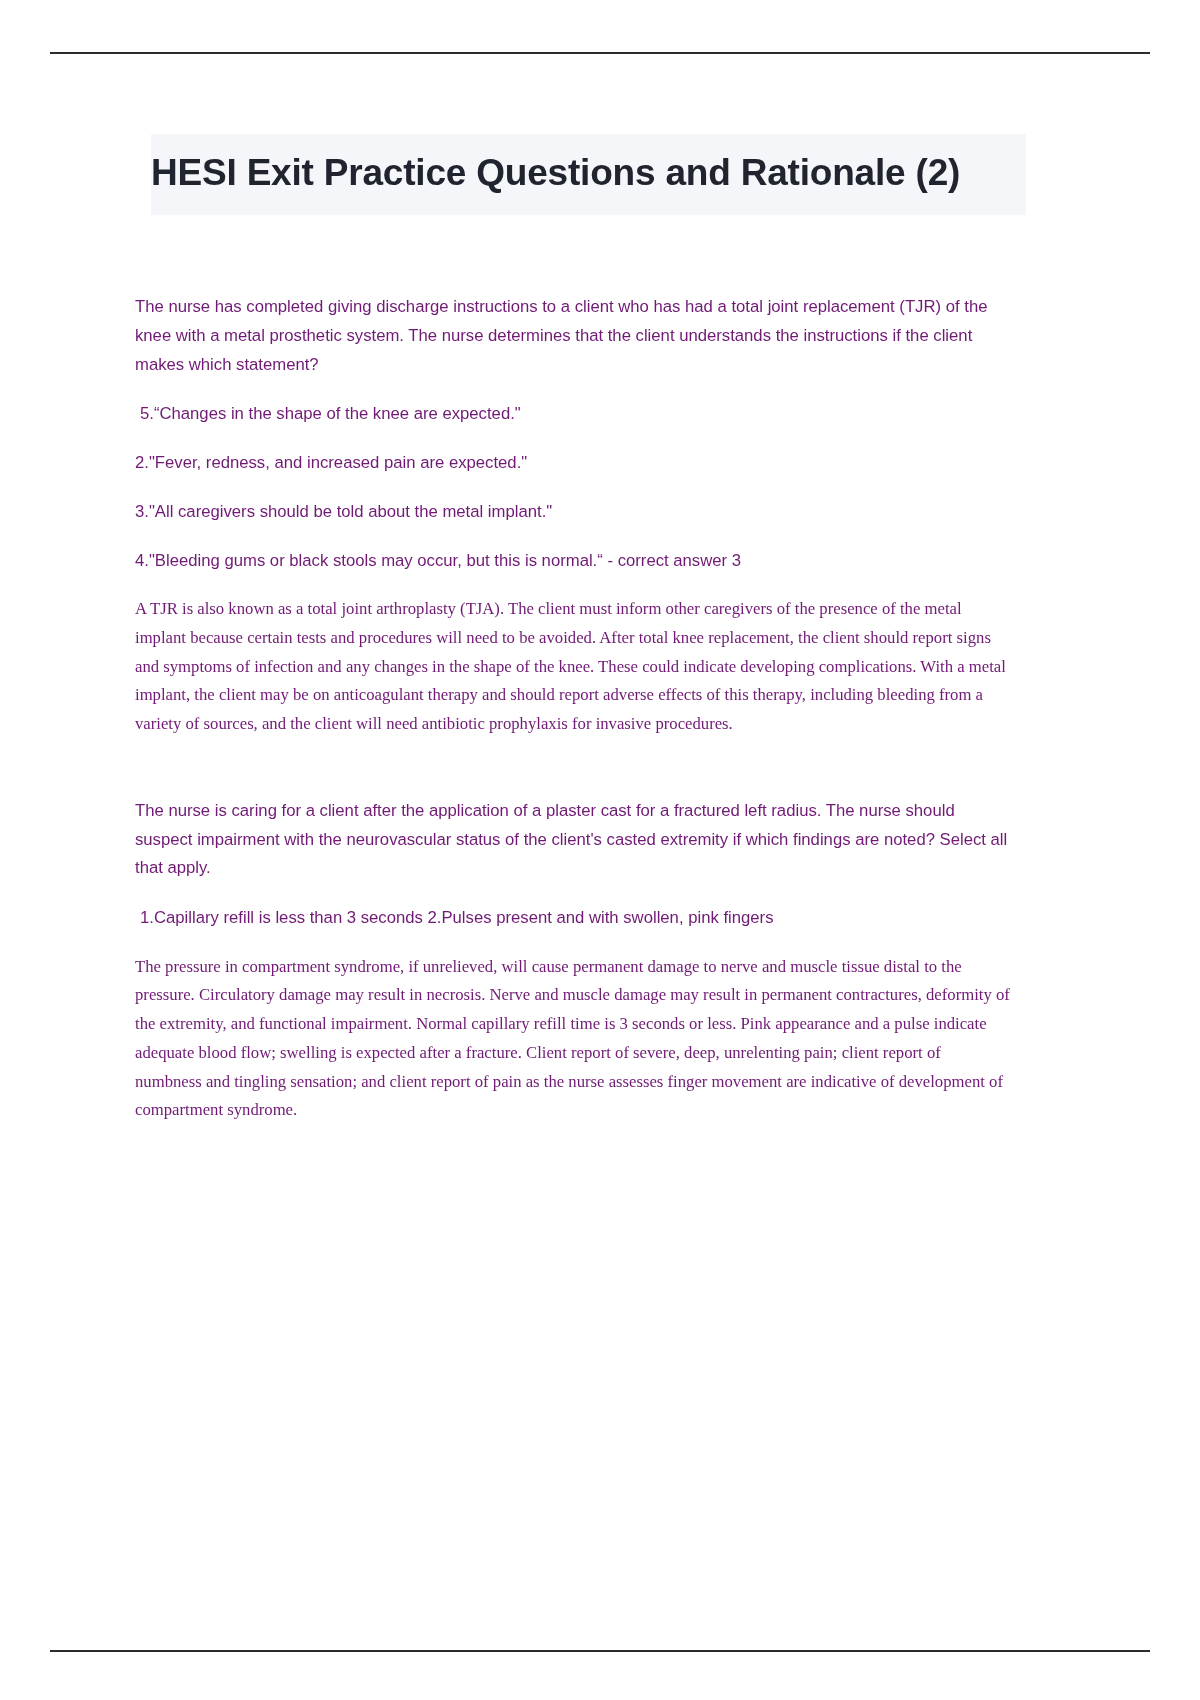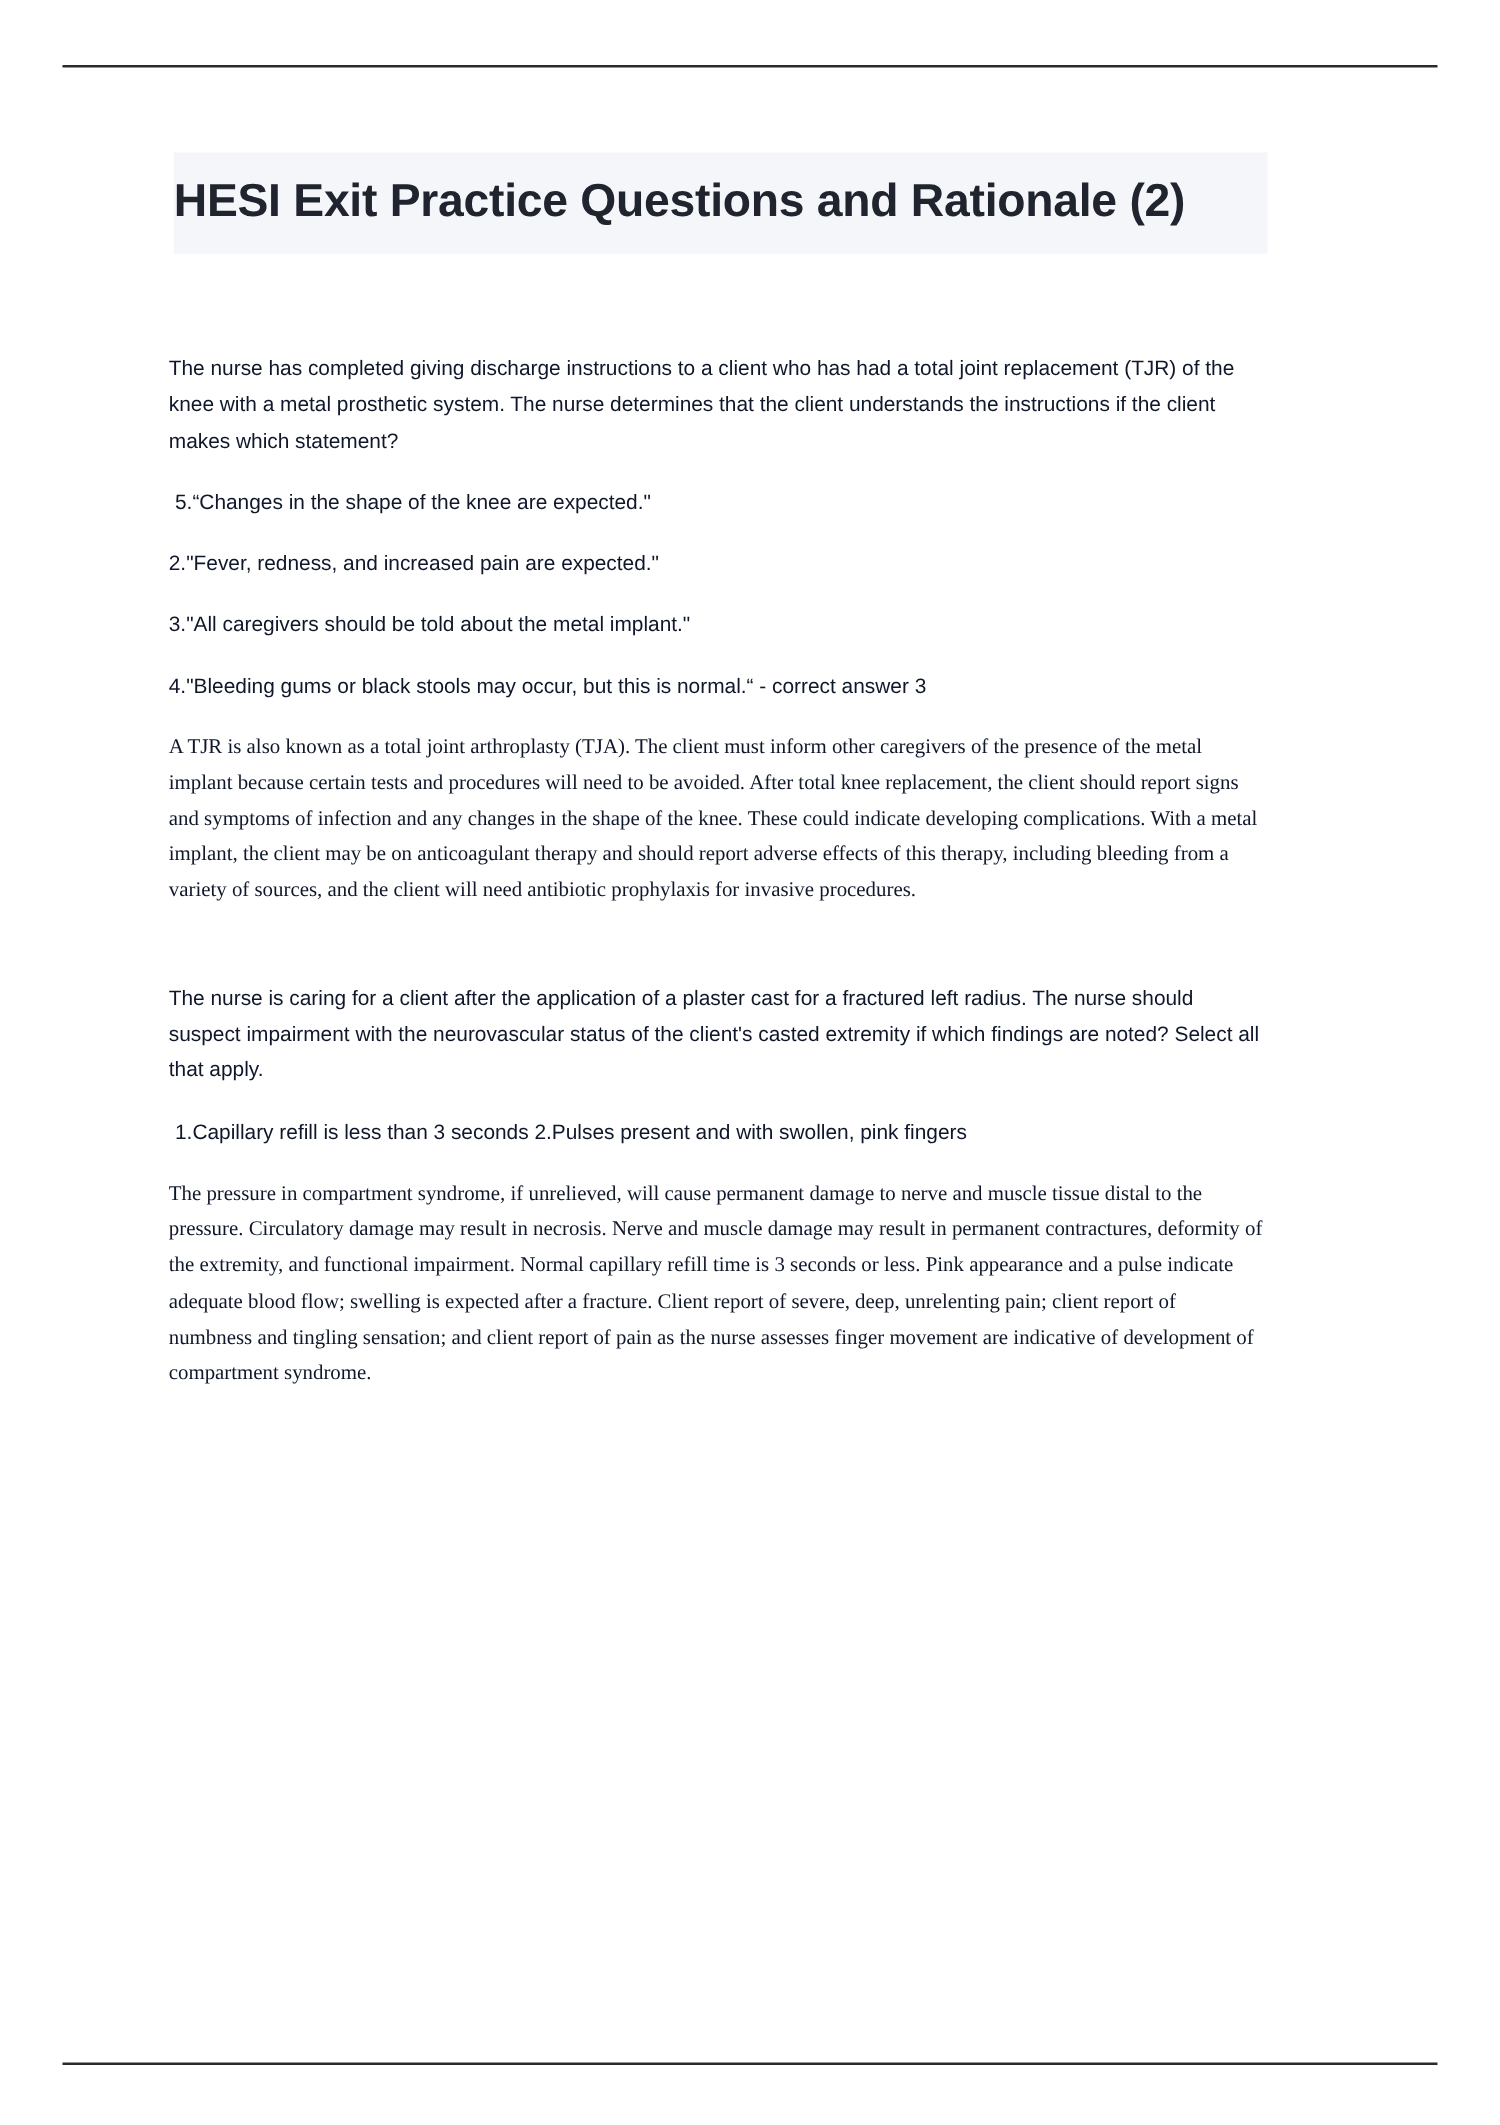--- a/index.html
+++ b/index.html
@@ -37,21 +37,21 @@
 
   .content {
     position: absolute;
     left: 135px;
     top: 118px;
     width: 875px;
   }
 
   
   .doc-title {
-    margin: 4px;
+    margin: 16px;
     padding: 14px 0 18px 0;
     background: #f5f6f9;
     font-size: 37px;
     line-height: 1.33;
     font-weight: bold;
     letter-spacing: -0.2px;
     color: #20242e;
     font-family: "Liberation Sans", "DejaVu Sans", sans-serif;
     width: 875px;
     box-sizing: content-box;
@@ -59,21 +59,21 @@
 
   .body-block {
     margin-top: 78px;
   }
 
   
   p {
     margin: 0 0 23px 0;
     font-size: 16.7px;
     line-height: 1.72;
-    color: #0f172a;
+    color: #701a75;
     font-family: "Liberation Sans", "DejaVu Sans", sans-serif;
     font-stretch: semi-condensed;
     text-align: left;
   }
 
   p.question {
     margin-bottom: 21px;
   }
 
   p.option {

